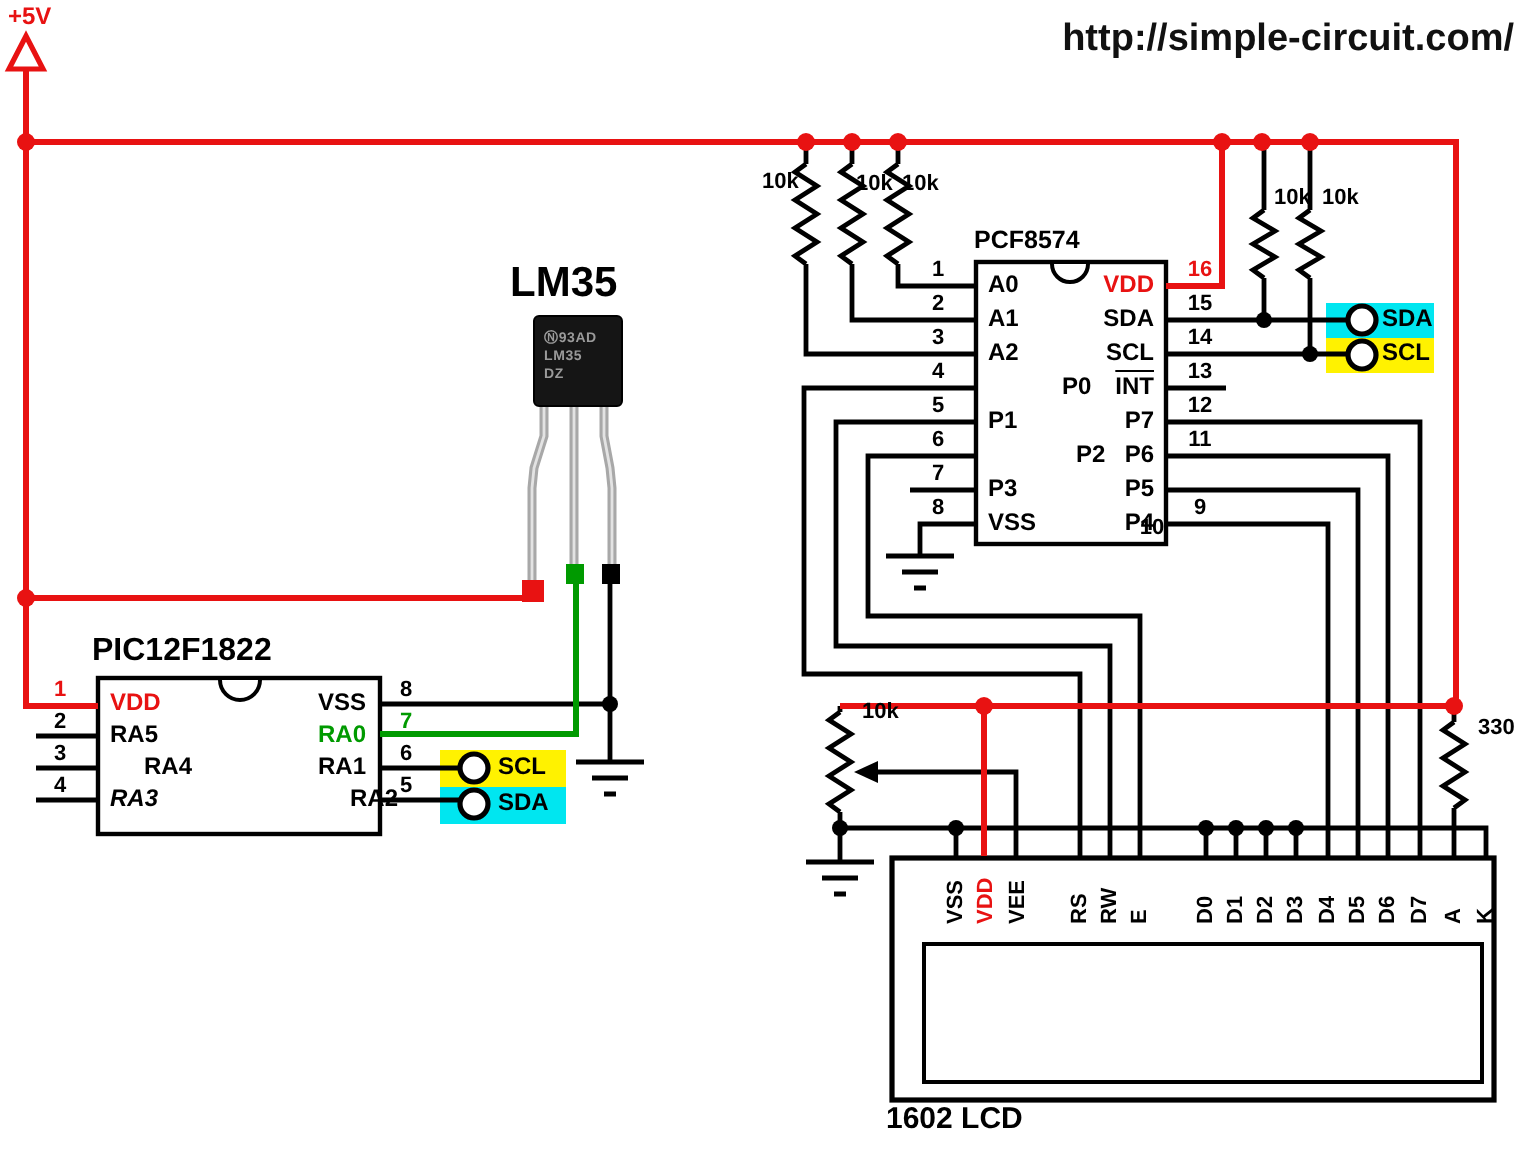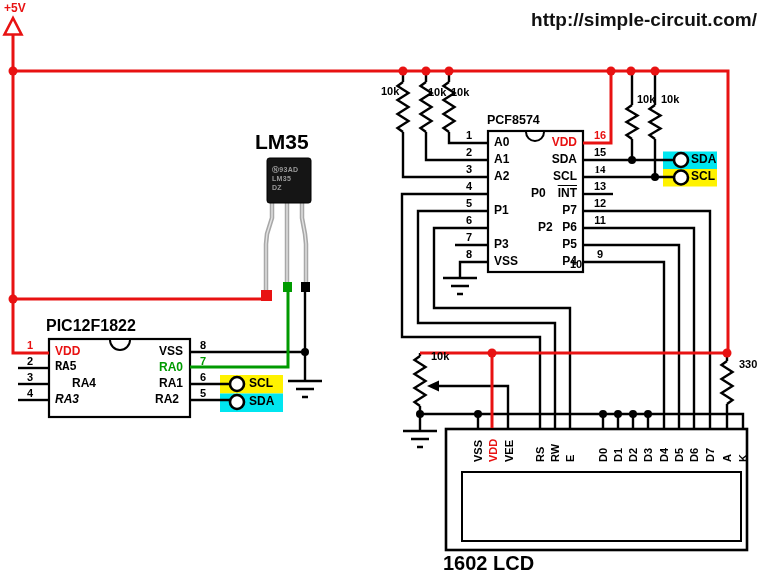--- a/index.html
+++ b/index.html
@@ -5,21 +5,21 @@
   html,body{margin:0;padding:0;background:#fff;}
   #stage{position:relative;width:768px;height:577px;background:#ffffff;overflow:hidden;
          font-family:"Liberation Sans",sans-serif;}
   #wires{position:absolute;left:0;top:0;z-index:1;}
   .lbl{position:absolute;z-index:2;font-weight:bold;color:#000;white-space:nowrap;line-height:1.1;}
   .url{font-size:19px;color:#111;}
   .supply{font-size:12px;color:#e81212;}
   .bigtitle{font-size:21px;}
   .pictitle{font-size:16px;}
   .pcftitle{font-size:12.5px;}
-  .lcdtitle{font-size:20px;}
+  .lcdtitle{font-size:15px;}
   .pin{font-size:12px;}
   .num{font-size:11px;width:16px;text-align:center;}
   .res{font-size:11px;}
   .red{color:#e81212;}
   .green{color:#009a00;}
   .ovl{text-decoration:overline;}
   .ralign{width:37px;text-align:right;}
   .ralign2{width:35px;text-align:right;}
   .rot{transform:rotate(-90deg);transform-origin:0 0;font-size:11px;}
   .pkgtxt{font-size:7px;line-height:1.25;font-weight:bold;color:#9a9a9a;letter-spacing:0.3px;}
@@ -165,27 +165,27 @@
 
   <span class="lbl bigtitle" style="left:255px;top:130px;">LM35</span>
   <span class="lbl pkgtxt" style="left:272px;top:166px;">
     <span>Ⓝ</span><span>93AD</span><br>
     <span>LM35</span><br>
     <span>DZ</span>
   </span>
 
   <span class="lbl pictitle" style="left:46px;top:317px;">PIC12F1822</span>
   <span class="lbl pin red" style="left:55px;top:345px;">VDD</span>
-  <span class="lbl pin" style="left:55px;top:361px;font-family:Liberation Mono, monospace;">RA5</span>
+  <span class="lbl pin" style="left:55px;top:361px;">RA5</span>
   <span class="lbl pin" style="left:55px;top:377px;margin-left:17px;">RA4</span>
   <span class="lbl pin" style="left:55px;top:393px;font-style:italic;">RA3</span>
   <span class="lbl pin ralign2" style="left:148px;top:345px;">VSS</span>
   <span class="lbl pin ralign2 green" style="left:148px;top:361px;">RA0</span>
   <span class="lbl pin ralign2" style="left:148px;top:377px;">RA1</span>
-  <span class="lbl pin ralign2" style="left:144px;top:393px;text-align:right;">RA2</span>
+  <span class="lbl pin ralign2" style="left:164px;top:393px;text-align:right;">RA2</span>
   <span class="lbl num red" style="left:22px;top:339px;">1</span>
   <span class="lbl num" style="left:22px;top:355px;">2</span>
   <span class="lbl num" style="left:22px;top:371px;">3</span>
   <span class="lbl num" style="left:22px;top:387px;">4</span>
   <span class="lbl num" style="left:195px;top:339px;">8</span>
   <span class="lbl num green" style="left:195px;top:355px;">7</span>
   <span class="lbl num" style="left:195px;top:371px;">6</span>
   <span class="lbl num" style="left:195px;top:387px;">5</span>
 
   <span class="lbl conlbl" style="left:249px;top:377px;">SCL</span>
@@ -211,21 +211,21 @@
   <span class="lbl num" style="left:461px;top:129px;">1</span>
   <span class="lbl num" style="left:461px;top:146px;">2</span>
   <span class="lbl num" style="left:461px;top:163px;">3</span>
   <span class="lbl num" style="left:461px;top:180px;">4</span>
   <span class="lbl num" style="left:461px;top:197px;">5</span>
   <span class="lbl num" style="left:461px;top:214px;">6</span>
   <span class="lbl num" style="left:461px;top:231px;">7</span>
   <span class="lbl num" style="left:461px;top:248px;">8</span>
   <span class="lbl num red" style="left:590px;top:129px;width:20px;">16</span>
   <span class="lbl num" style="left:590px;top:146px;width:20px;">15</span>
-  <span class="lbl num" style="left:590px;top:163px;width:20px;font-family:Liberation Serif, serif;">14</span>
+  <span class="lbl num" style="left:590px;top:163px;width:20px;">14</span>
   <span class="lbl num" style="left:590px;top:180px;width:20px;">13</span>
   <span class="lbl num" style="left:590px;top:197px;width:20px;">12</span>
   <span class="lbl num" style="left:590px;top:214px;width:20px;">11</span>
   <span class="lbl num" style="left:566px;top:231px;width:20px;margin-top:27px;">10</span>
   <span class="lbl num" style="left:590px;top:248px;width:20px;">9</span>
 
   <span class="lbl conlbl" style="left:691px;top:153px;">SDA</span>
   <span class="lbl conlbl" style="left:691px;top:170px;">SCL</span>
 
   <span class="lbl res" style="left:381px;top:85px;">10k</span>

